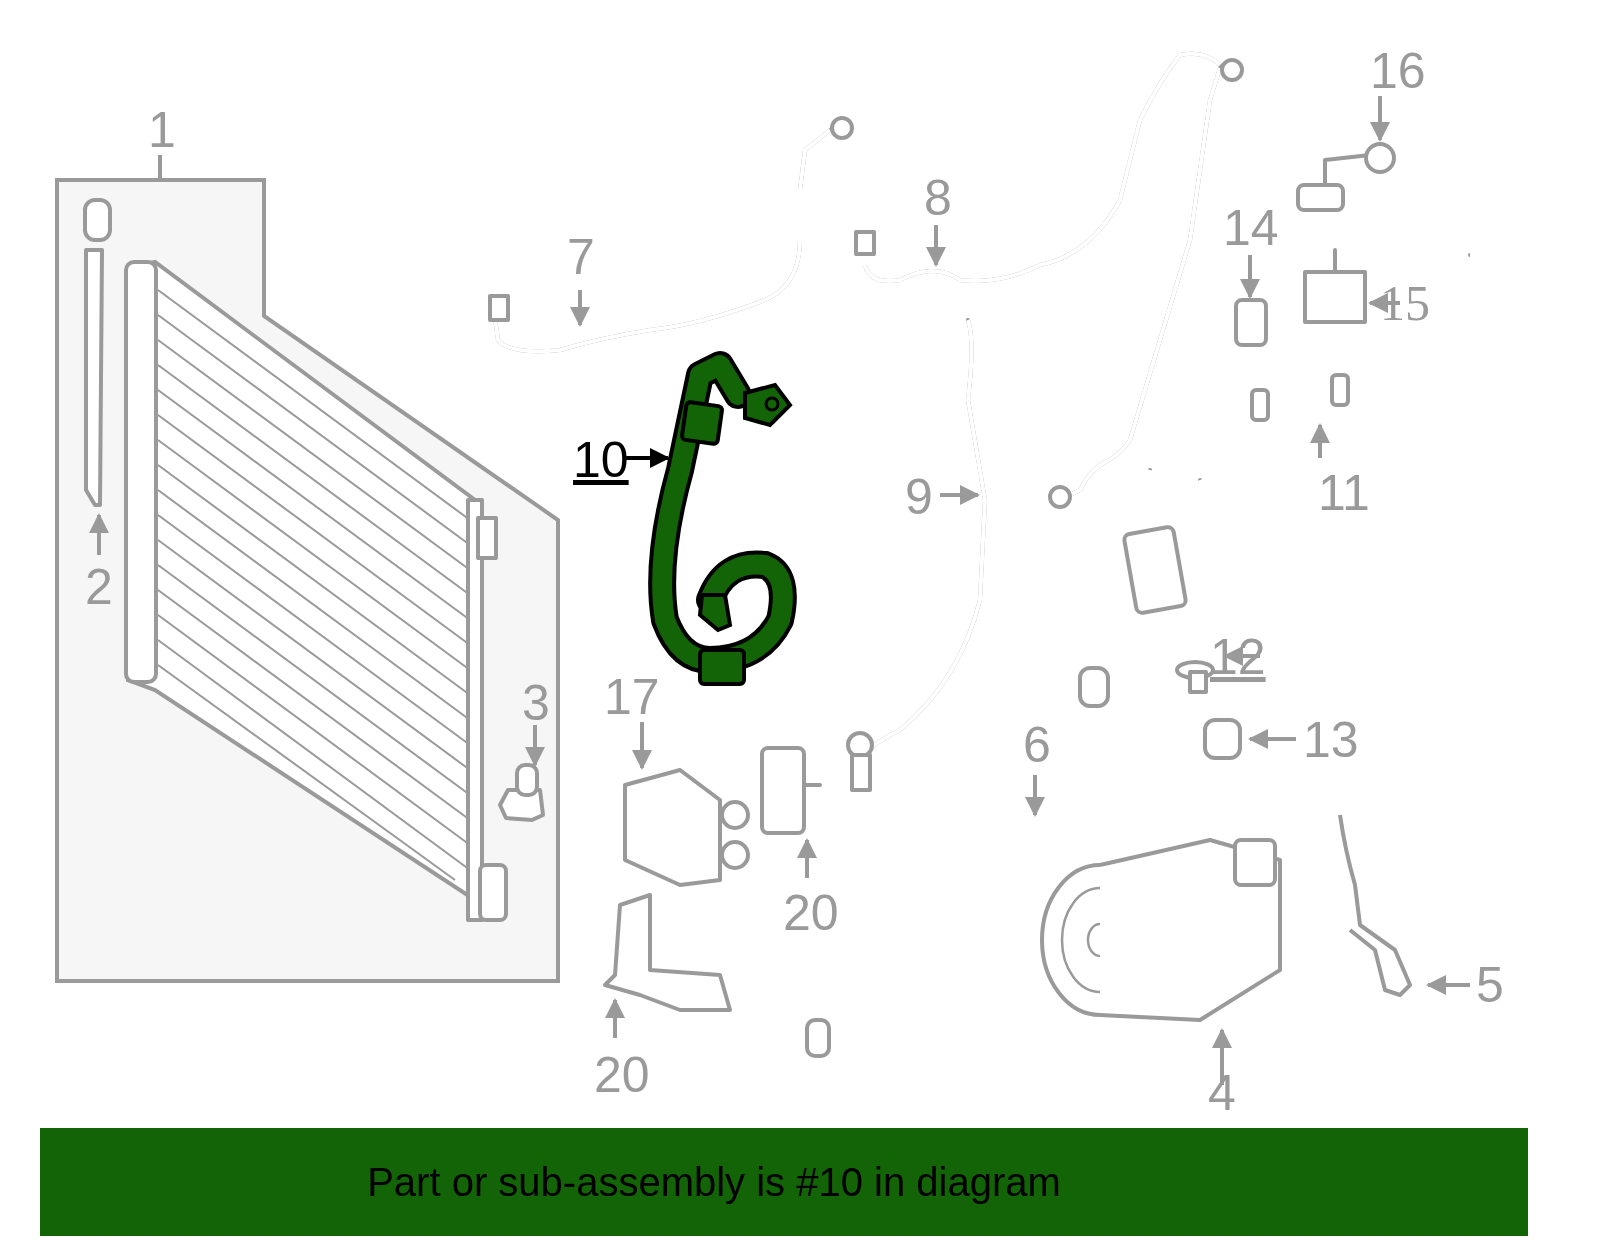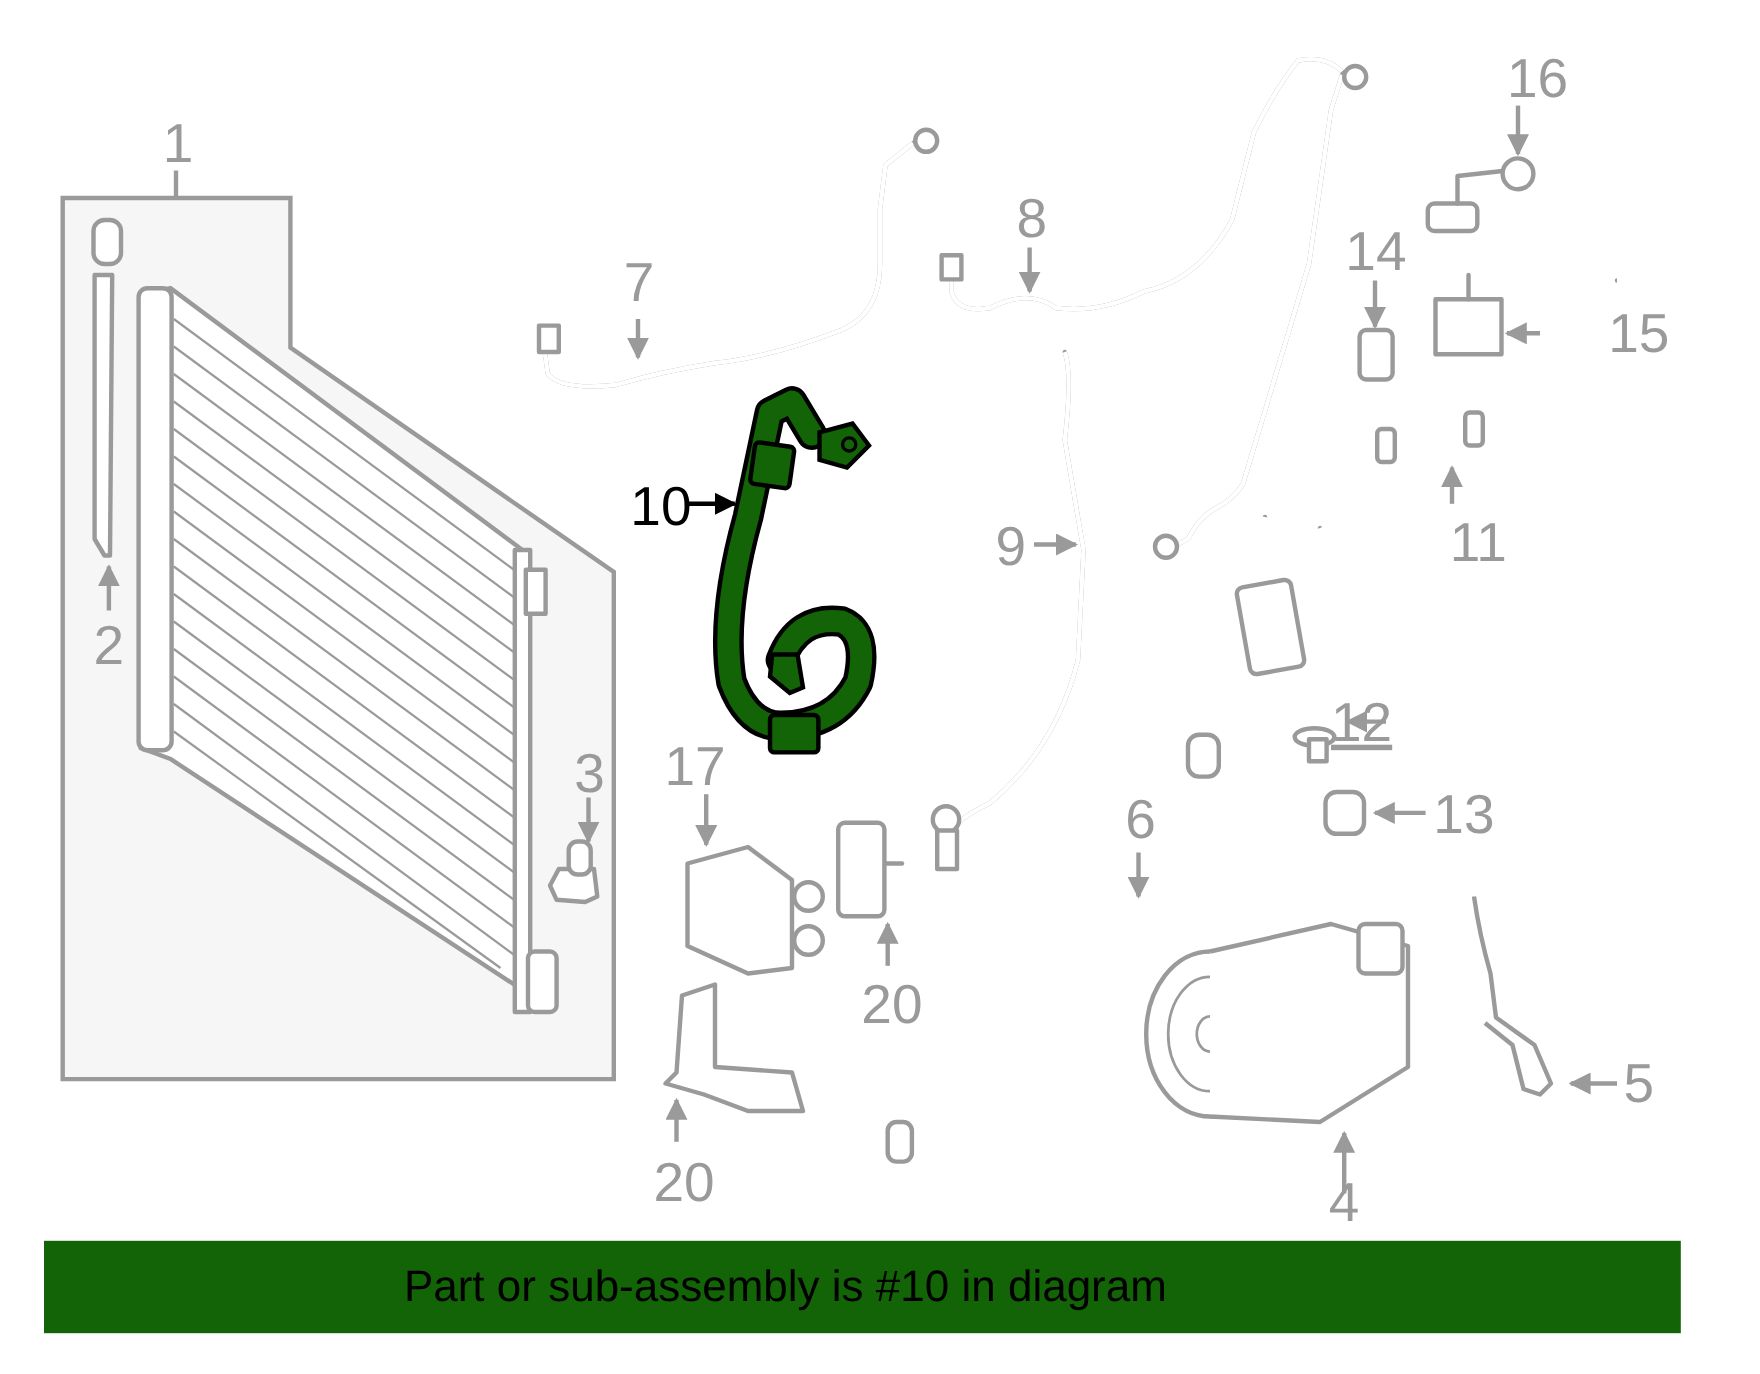--- a/index.html
+++ b/index.html
@@ -6,21 +6,21 @@
   body { width: 1600px; height: 1249px; position: relative; overflow: hidden;
          font-family: "Liberation Sans", sans-serif; }
   #diagram { position: absolute; left: 0; top: 0; width: 1600px; height: 1249px; }
   .part { fill: none; stroke: #9a9a9a; stroke-width: 4; stroke-linecap: round; stroke-linejoin: round; }
   .part-fill { fill: #ffffff; stroke: #9a9a9a; stroke-width: 4; stroke-linejoin: round; }
   .thin { fill: none; stroke: #9a9a9a; stroke-width: 2.5; stroke-linecap: round; }
   .callout-num { position: absolute; color: #9a9a9a; font-size: 50px; line-height: 1;
                  font-family: "Liberation Sans", sans-serif; }
   .callout-num.hl { color: #000000; }
   .arrow { stroke: #9a9a9a; stroke-width: 4; fill: none; }
-  .banner { position: absolute; left: 40px; top: 1128px; width: 1488px; height: 84px;
+  .banner { position: absolute; left: 40px; top: 1128px; width: 1488px; height: 108px;
             background: #136307; display: flex; flex-direction: column; align-items: center; justify-content: center; }
   .banner-line { color: #000000; font-size: 40px; line-height: 48px; text-align: center;
                  font-family: "Liberation Sans", sans-serif; margin-left: -140px; }
 </style>
 </head>
 <body>
 
 <svg id="diagram" viewBox="0 0 1600 1249" xmlns="http://www.w3.org/2000/svg">
   <defs>
     <marker id="ah" viewBox="0 0 10 10" refX="9" refY="5" markerWidth="5" markerHeight="5" orient="auto">
@@ -196,26 +196,26 @@
 
 <span class="callout-num" style="left:148px;top:105px;">1</span>
 <span class="callout-num" style="left:85px;top:562px;">2</span>
 <span class="callout-num" style="left:522px;top:678px;">3</span>
 <span class="callout-num" style="left:1208px;top:1068px;">4</span>
 <span class="callout-num" style="left:1476px;top:960px;">5</span>
 <span class="callout-num" style="left:1023px;top:720px;">6</span>
 <span class="callout-num" style="left:567px;top:232px;">7</span>
 <span class="callout-num" style="left:924px;top:173px;">8</span>
 <span class="callout-num" style="left:905px;top:472px;">9</span>
-<span class="callout-num hl" style="left:573px;top:435px;">10</span>
+<span class="callout-num hl" style="left:573px;top:435px;text-decoration:underline;">10</span>
 <span class="callout-num" style="left:1318px;top:468px;">11</span>
 <span class="callout-num" style="left:1210px;top:632px;text-decoration:underline;">12</span>
 <span class="callout-num" style="left:1303px;top:715px;">13</span>
 <span class="callout-num" style="left:1223px;top:203px;">14</span>
-<span class="callout-num" style="left:1462px;top:278px;">15</span>
+<span class="callout-num" style="left:1380px;top:278px;font-family:Liberation Serif, serif;">15</span>
 <span class="callout-num" style="left:1370px;top:46px;text-align:right;">16</span>
 <span class="callout-num" style="left:604px;top:672px;">17</span>
 <span class="callout-num" style="left:594px;top:1050px;">20</span>
 <span class="callout-num" style="left:783px;top:888px;">20</span>
 
 <div class="banner">
   <div class="banner-line">Part or sub-assembly is #10 in diagram</div>
 </div>
 
 </body></html>

